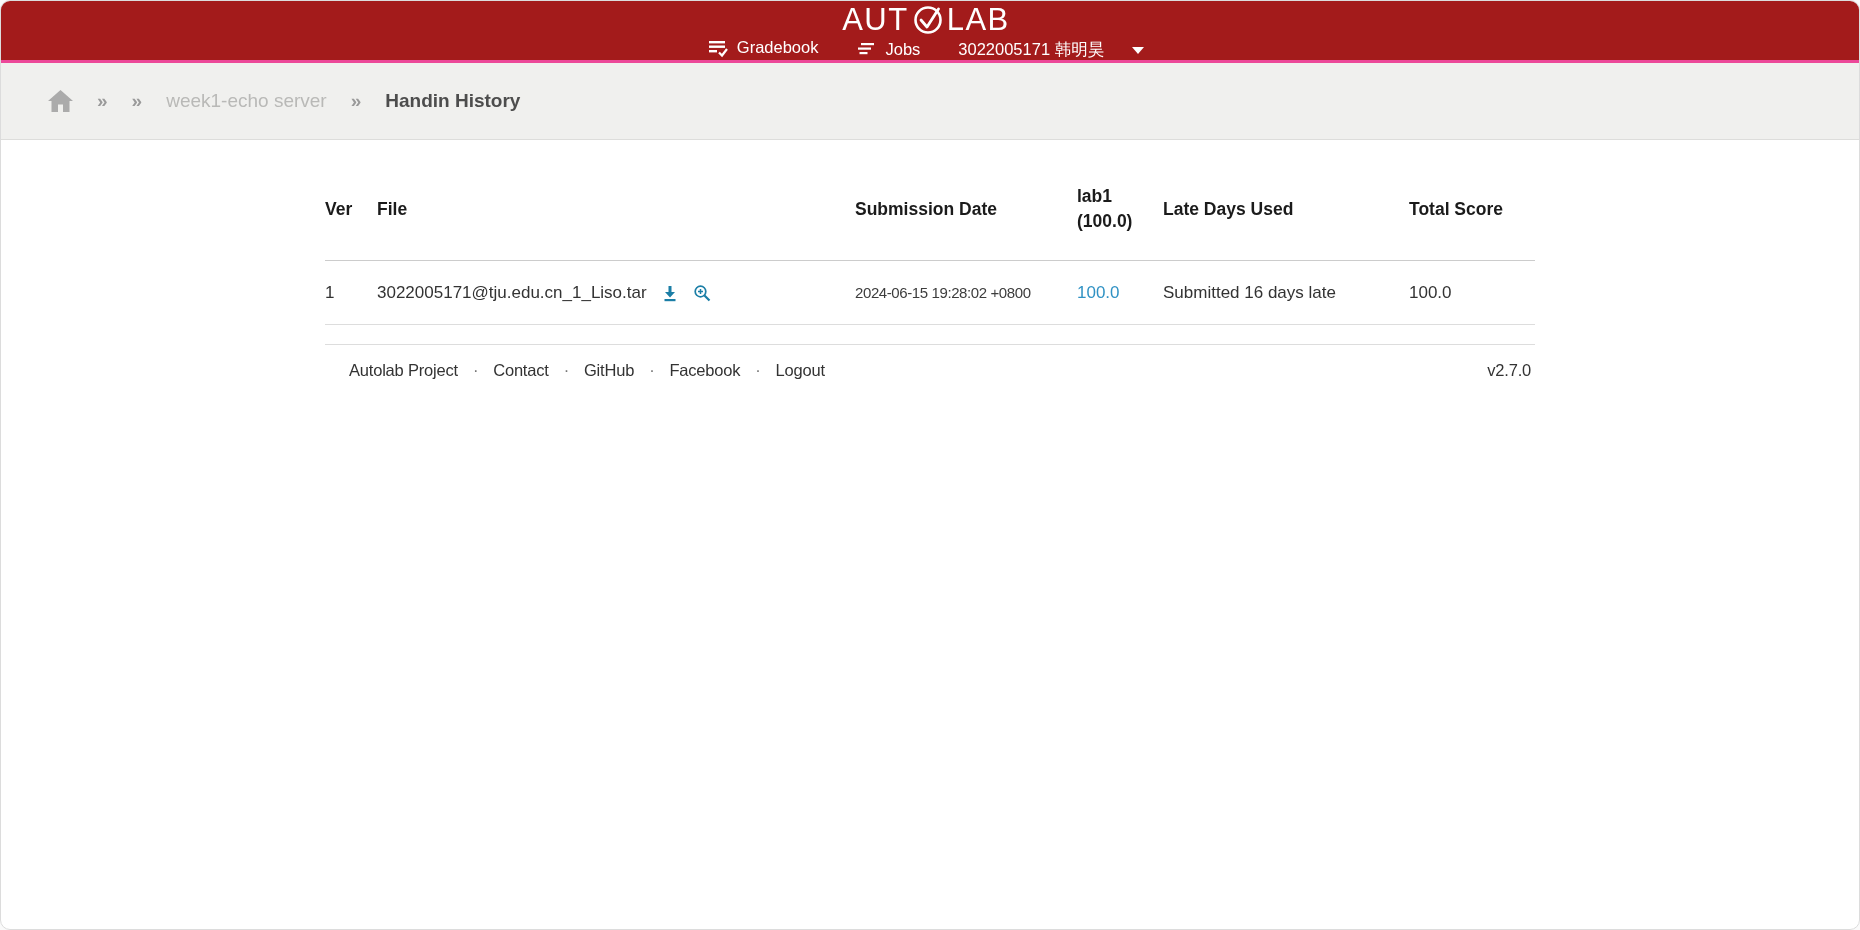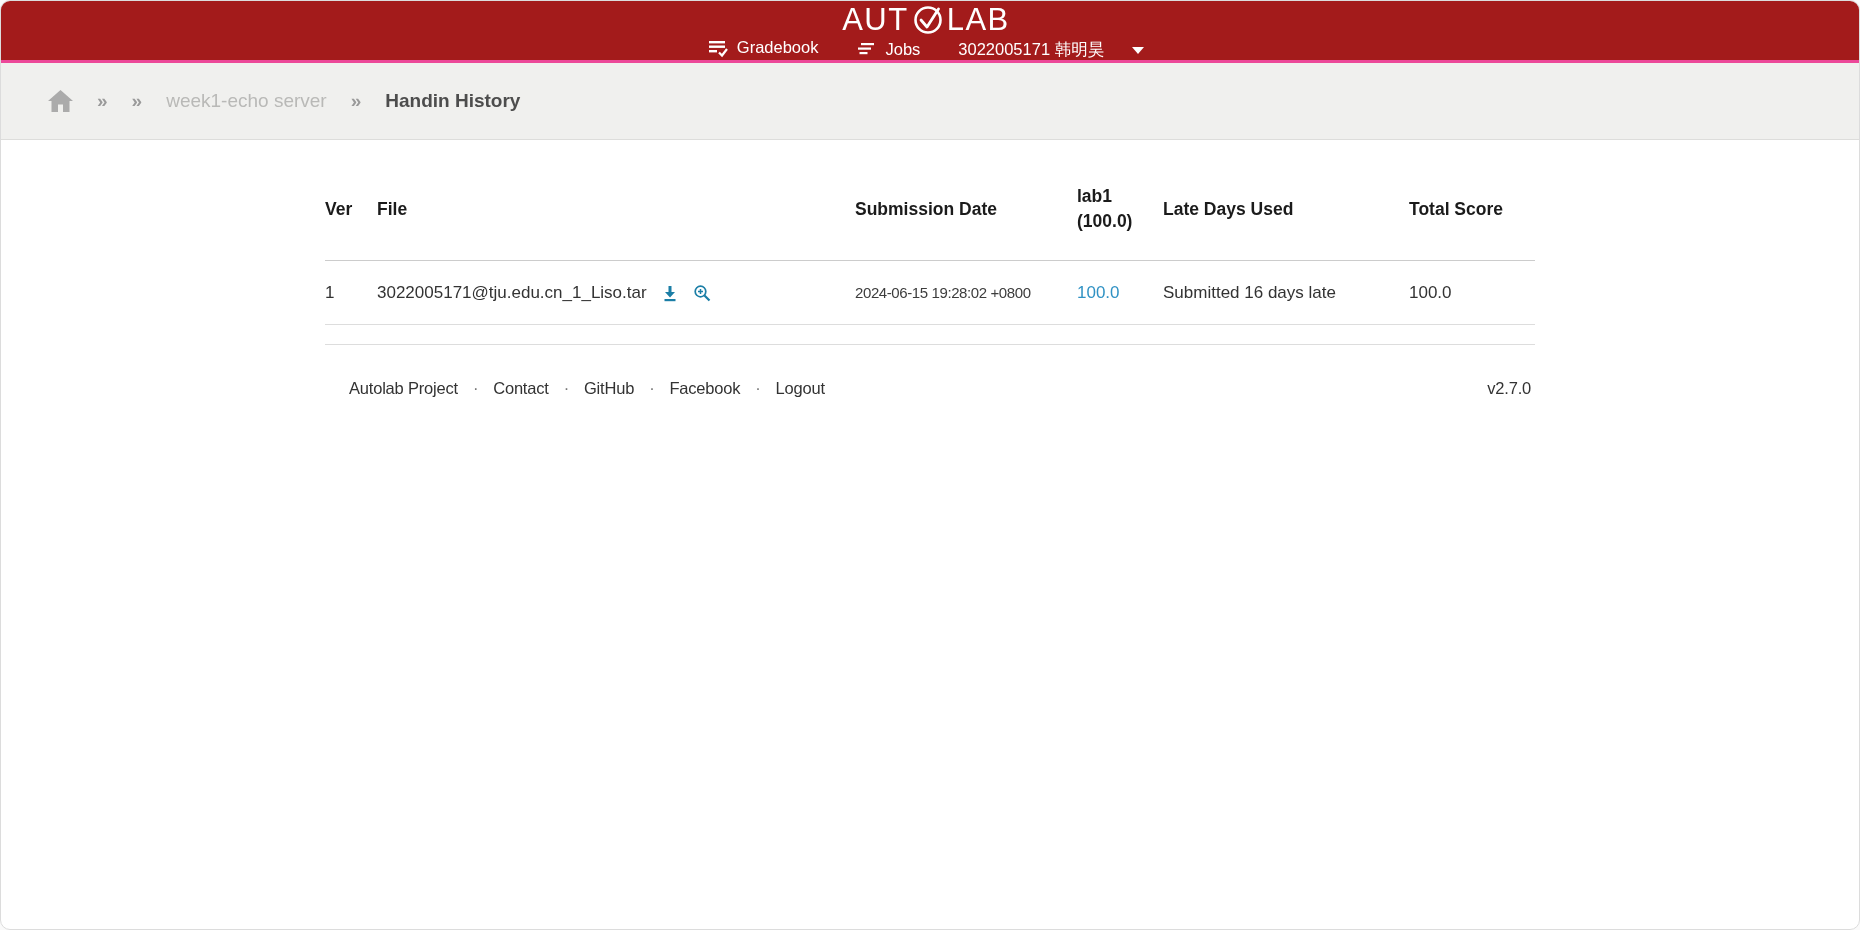--- a/index.html
+++ b/index.html
@@ -41,21 +41,21 @@
        vertical-align:middle; padding:14px 0 26px 0; border-bottom:1px solid #ccc; line-height:25px; }
   td { text-align:left; font-size:17px; color:#333; padding:22px 0 21px 0; border-bottom:1px solid #ddd; vertical-align:middle; }
   .file-cell { display:flex; align-items:center; gap:14px; }
   .cell-date { font-size:15px; color:#3d3d3d; letter-spacing:-0.4px; }
   .score-link { color:#3092C4; cursor:pointer; text-decoration:none; }
   .icon-btn { display:inline-flex; cursor:pointer; }
 
   .page-loaded { margin-top:21px; font-size:19px; color:#2b2b2b; letter-spacing:-0.2px; }
 
   
-  .footer { margin-top:19px; border-top:1px solid #ddd; padding:34px 4px 0 24px;
+  .footer { margin-top:19px; border-top:1px solid #ddd; padding:16px 4px 0 24px;
             display:flex; align-items:flex-end; font-size:16.5px; color:#333; letter-spacing:-0.2px; }
   .footer a.f-link { color:#333; text-decoration:none; cursor:pointer; }
   .f-sep { color:#777; margin:0 15px; }
   .version { margin-left:auto; color:#333; }
 </style>
 </head>
 <body>
 
 <div class="window">
 

